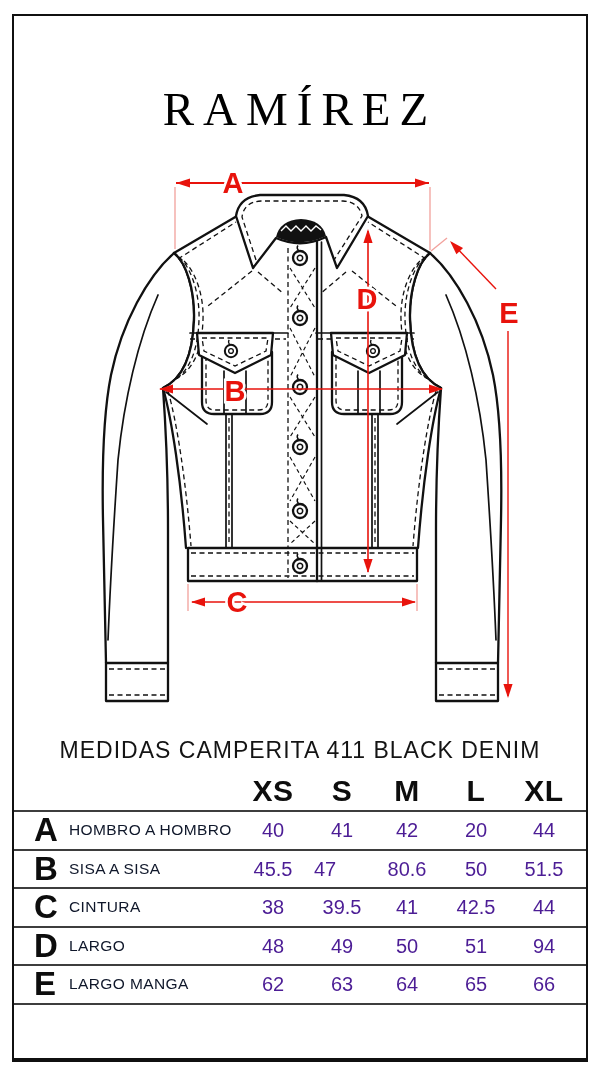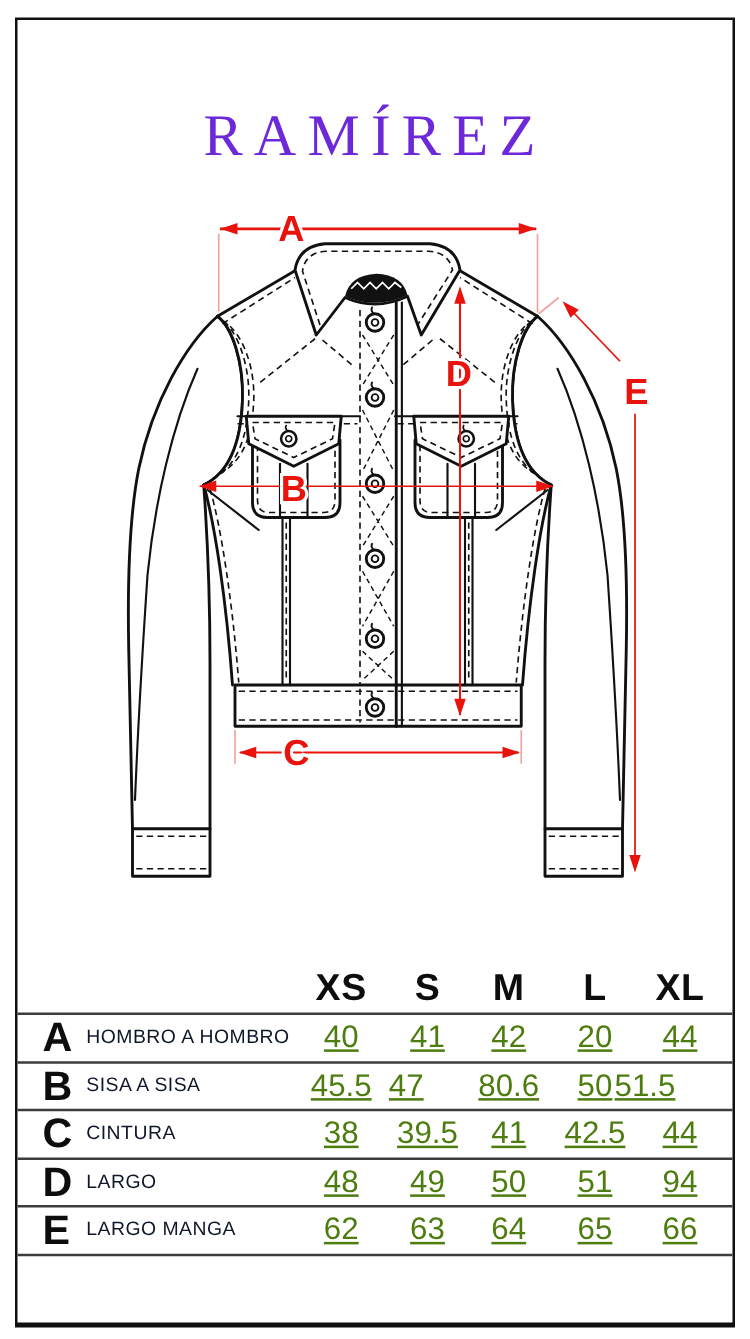--- a/index.html
+++ b/index.html
@@ -2,34 +2,34 @@
 <html><head>
 <meta charset="utf-8">
 <style>
   html,body{margin:0;padding:0;background:#fff;}
   .page{position:relative;width:600px;height:1071px;background:#fff;overflow:hidden;
         font-family:"Liberation Sans",sans-serif;color:#111;}
   .frame{position:absolute;left:12px;top:14px;width:576px;height:1048px;box-sizing:border-box;
          border:2px solid #101010;border-bottom-width:4px;}
   .brand{position:absolute;left:0;top:86px;width:100%;text-align:center;
          font-family:"Liberation Serif",serif;font-size:47px;font-weight:500;
-         letter-spacing:9px;color:#6d28d9;line-height:1;}
+         letter-spacing:9px;color:#000000;line-height:1;}
   .diagram-svg{position:absolute;left:0;top:0;}
   .chart-title{position:absolute;left:0;top:737px;width:100%;text-align:center;
         font-size:23px;letter-spacing:1px;color:#141414;}
   .sizes-row{position:absolute;left:0;top:771px;width:100%;height:40px;}
   .size-label{position:absolute;transform:translateX(-50%);font-size:30px;font-weight:bold;
         line-height:40px;color:#0d0d0d;letter-spacing:0.5px;}
   .hline{position:absolute;left:14px;width:572px;height:2px;background:#3d3d3d;}
   .trow{position:absolute;left:0;width:100%;height:38px;}
   .row-key{position:absolute;left:34px;top:50%;transform:translateY(-52%);
         font-size:33px;font-weight:bold;color:#0d0d0d;line-height:1;}
   .row-label{position:absolute;left:69px;top:50%;transform:translateY(-50%);
         font-size:15.5px;letter-spacing:0.4px;color:#0f172a;}
-  .cell{position:absolute;top:50%;transform:translate(-50%,-50%);font-size:25px;color:#4d7c0f;text-decoration:underline;}
+  .cell{position:absolute;top:50%;transform:translate(-50%,-50%);font-size:20px;color:#4c1d95;}
   
   .o{fill:none;stroke:#111;stroke-width:2.3;stroke-linecap:round;stroke-linejoin:round;}
   .o2{fill:none;stroke:#111;stroke-width:1.7;stroke-linecap:round;}
   .w{fill:#fff;stroke:#111;stroke-width:2.3;stroke-linejoin:round;}
   .f{fill:#fff;stroke:none;}
   .d{fill:none;stroke:#111;stroke-width:1.3;stroke-dasharray:5 3.5;stroke-linecap:butt;}
   .d2{fill:none;stroke:#111;stroke-width:1.15;stroke-dasharray:4 3;}
   .rmain{fill:none;stroke:#e8130c;}
   .rpale{fill:none;stroke:#f2a19c;stroke-width:1.3;}
   .rhead{fill:#e8130c;stroke:none;}
@@ -194,20 +194,21 @@
       <use href="#ah" class="rhead" transform="translate(508,698) rotate(90)"></use>
 
       <text class="rlabel" x="233" y="193">A</text>
       <text class="rlabel" x="235" y="401">B</text>
       <text class="rlabel" x="237" y="612">C</text>
       <text class="rlabel" x="367" y="309">D</text>
       <text class="rlabel" x="509" y="323">E</text>
     </g>
   </svg>
 
+  <div class="chart-title">MEDIDAS CAMPERITA 411 BLACK DENIM</div>
 
   <div class="sizes-row">
     <span class="size-label" style="left:273px">XS</span>
     <span class="size-label" style="left:342px">S</span>
     <span class="size-label" style="left:407px">M</span>
     <span class="size-label" style="left:476px">L</span>
     <span class="size-label" style="left:544px">XL</span>
   </div>
 
   <div class="hline" style="top:810px"></div>
@@ -226,21 +227,21 @@
     <span class="cell" style="left:476px">20</span>
     <span class="cell" style="left:544px">44</span>
   </div>
   <div class="trow" style="top:849.6px">
     <span class="row-key">B</span>
     <span class="row-label">SISA A SISA</span>
     <span class="cell" style="left:273px">45.5</span>
     <span class="cell" style="left:325px">47</span>
     <span class="cell" style="left:407px">80.6</span>
     <span class="cell" style="left:476px">50</span>
-    <span class="cell" style="left:516px">51.5</span>
+    <span class="cell" style="left:544px">51.5</span>
   </div>
   <div class="trow" style="top:888.2px">
     <span class="row-key">C</span>
     <span class="row-label">CINTURA</span>
     <span class="cell" style="left:273px">38</span>
     <span class="cell" style="left:342px">39.5</span>
     <span class="cell" style="left:407px">41</span>
     <span class="cell" style="left:476px">42.5</span>
     <span class="cell" style="left:544px">44</span>
   </div>

